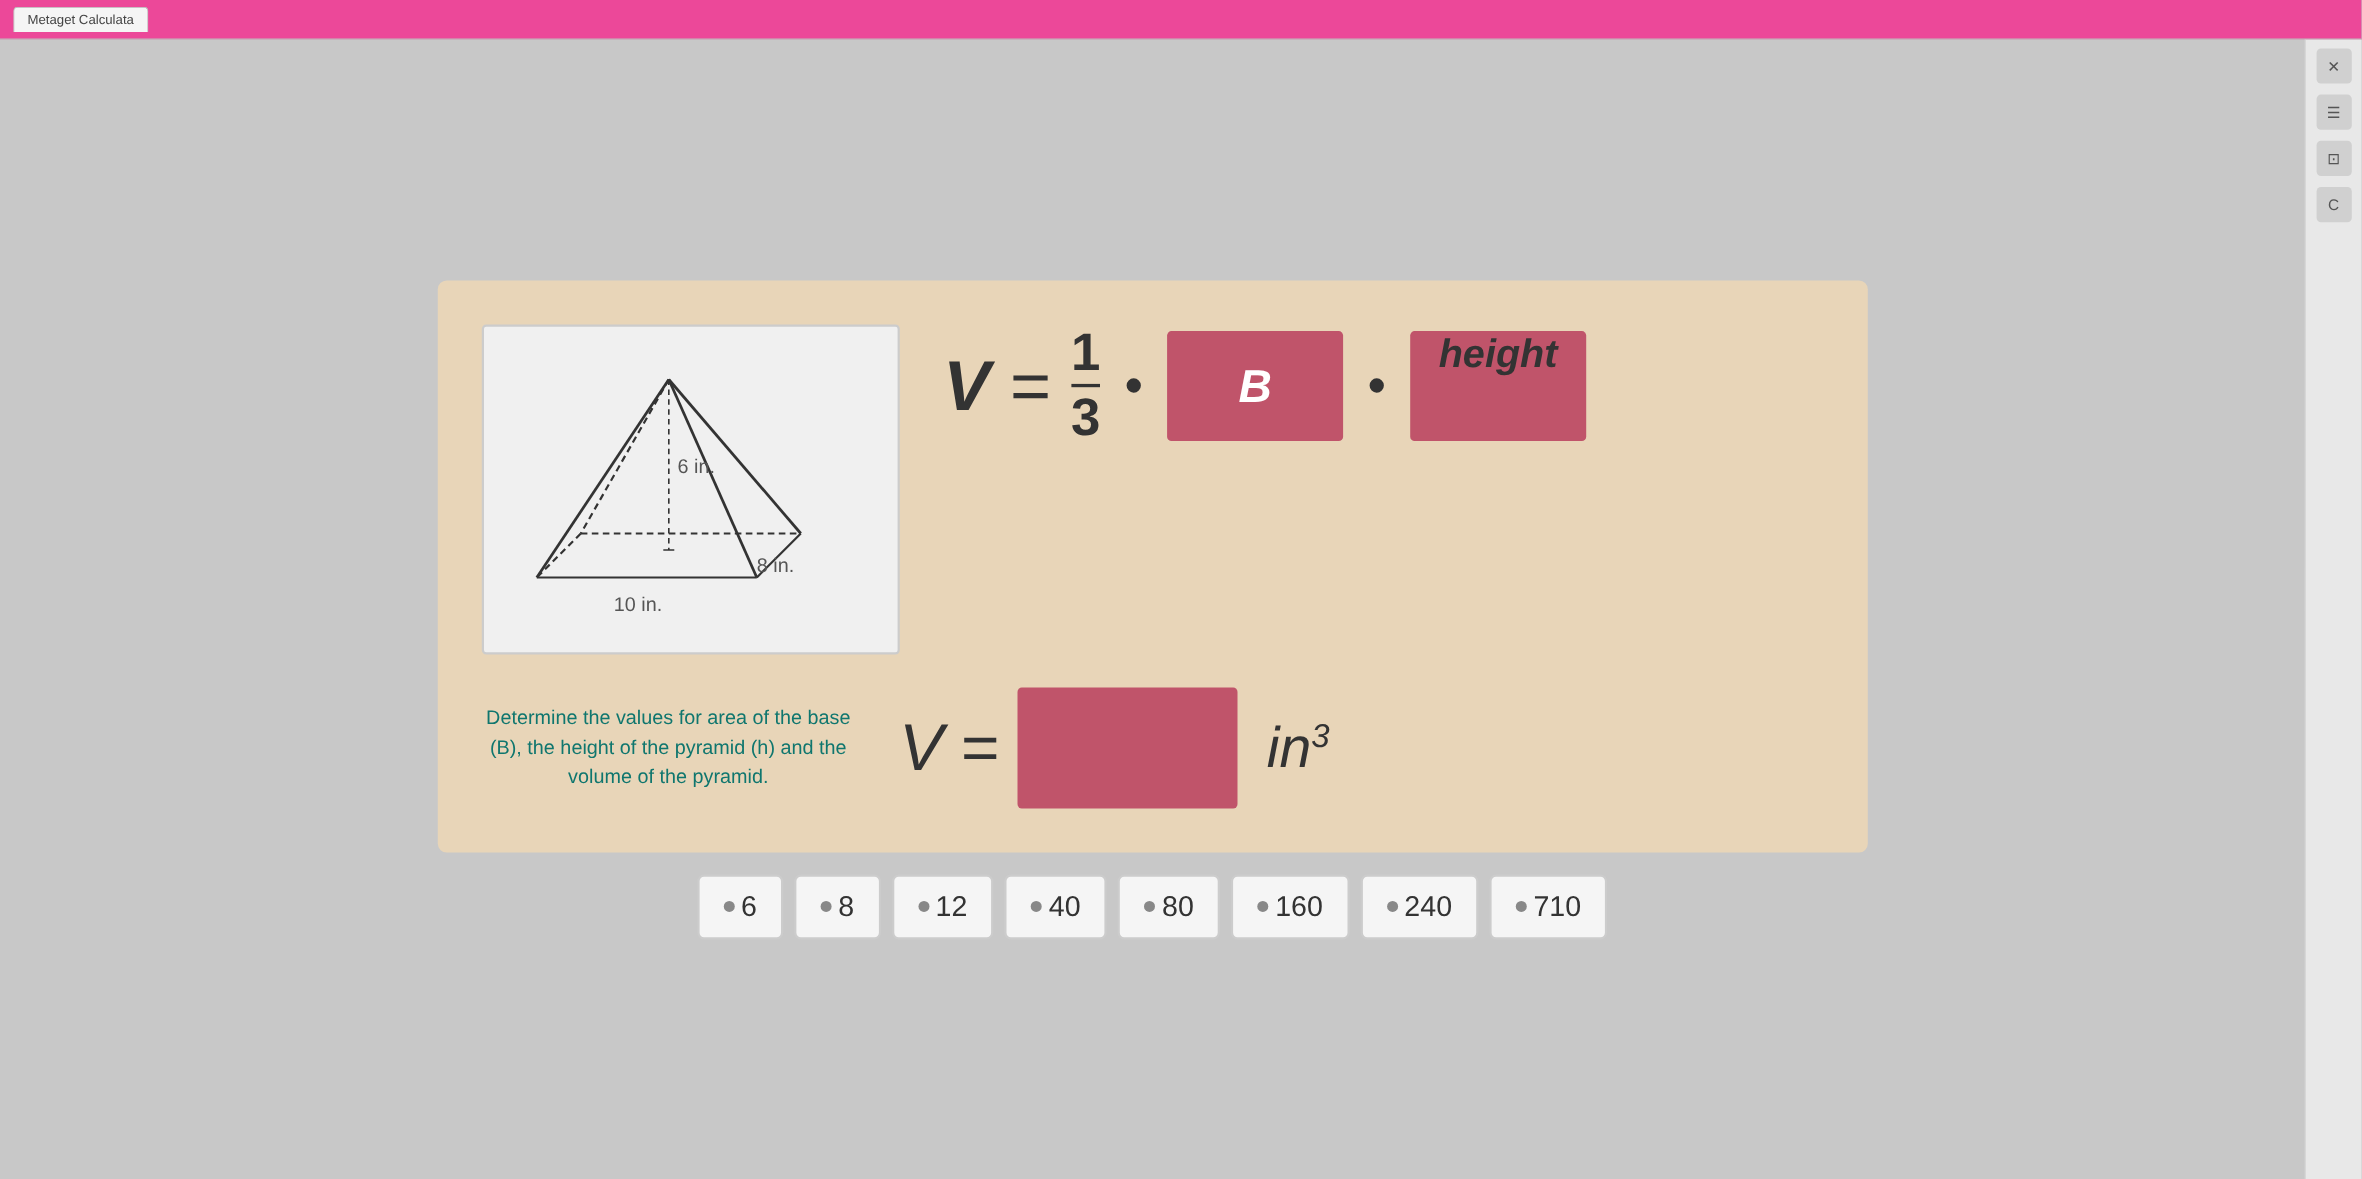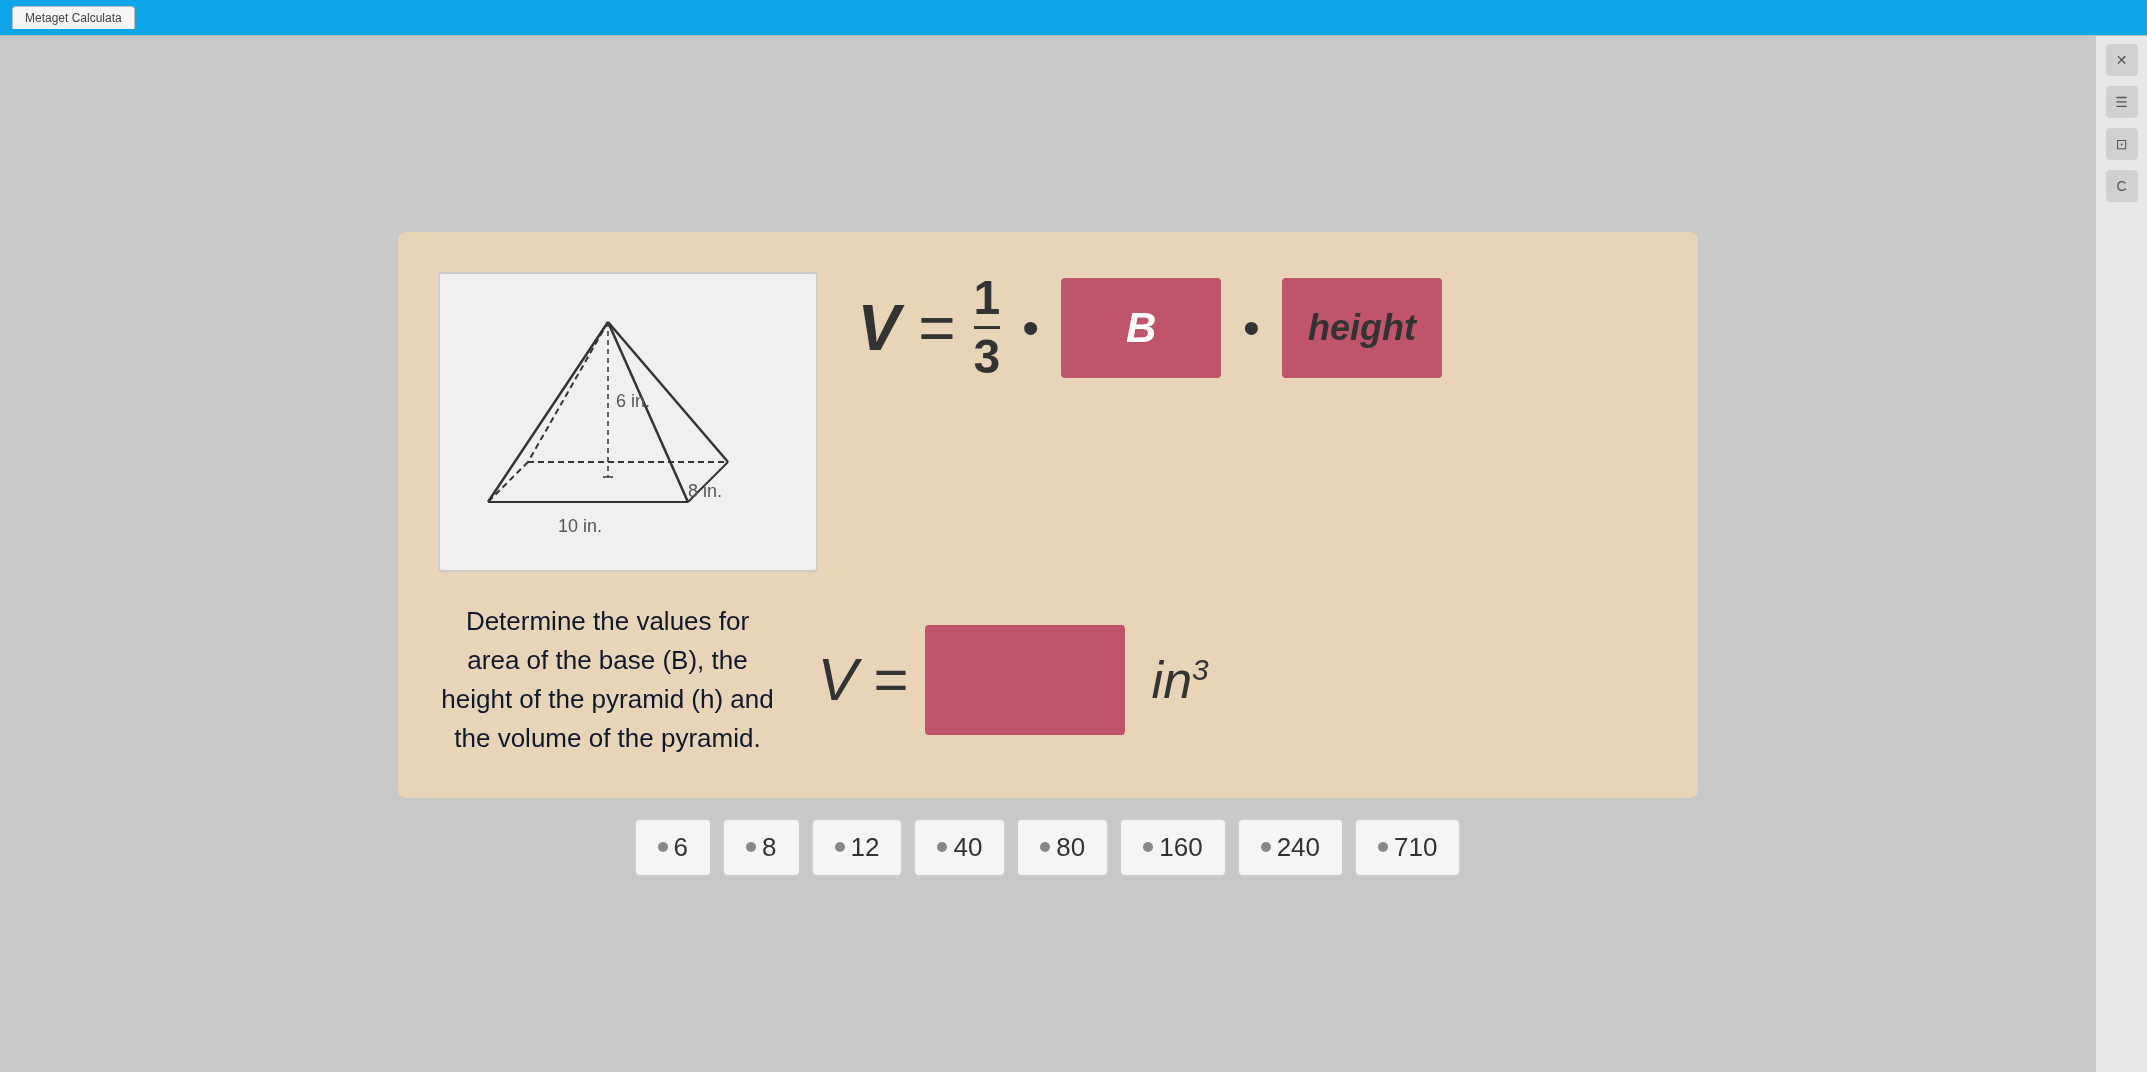--- a/index.html
+++ b/index.html
@@ -9,21 +9,21 @@
       background: #c8c8c8;
       font-family: Arial, sans-serif;
       overflow: hidden;
       position: relative;
     }
 
     
     .browser-bar {
       width: 100%;
       height: 36px;
-      background: #0ea5e9;
+      background: #ec4899;
       border-bottom: 1px solid #bbb;
       display: flex;
       align-items: center;
       padding: 0 12px;
       gap: 8px;
     }
     .browser-tab {
       background: #f5f5f5;
       border: 1px solid #bbb;
       border-bottom: none;
@@ -210,42 +210,41 @@
       font-size: 18px;
       color: #555;
       border-radius: 4px;
     }
     .height-box {
       background: #c0546a;
       width: 160px;
       height: 100px;
       border-radius: 4px;
       display: flex;
-      align-items: center;
       justify-content: center;
     }
     .height-label {
       font-size: 36px;
       font-weight: bold;
       color: #333;
       font-style: italic;
     }
 
     
     .bottom-section {
       display: flex;
       flex-direction: row;
       gap: 40px;
       align-items: center;
     }
 
     .instruction-text {
       width: 340px;
-      font-size: 26px;
-      color: #0f172a;
+      font-size: 18px;
+      color: #0f766e;
       line-height: 1.5;
       text-align: center;
     }
 
     .volume-answer-row {
       display: flex;
       align-items: center;
       gap: 16px;
       flex: 1;
     }

